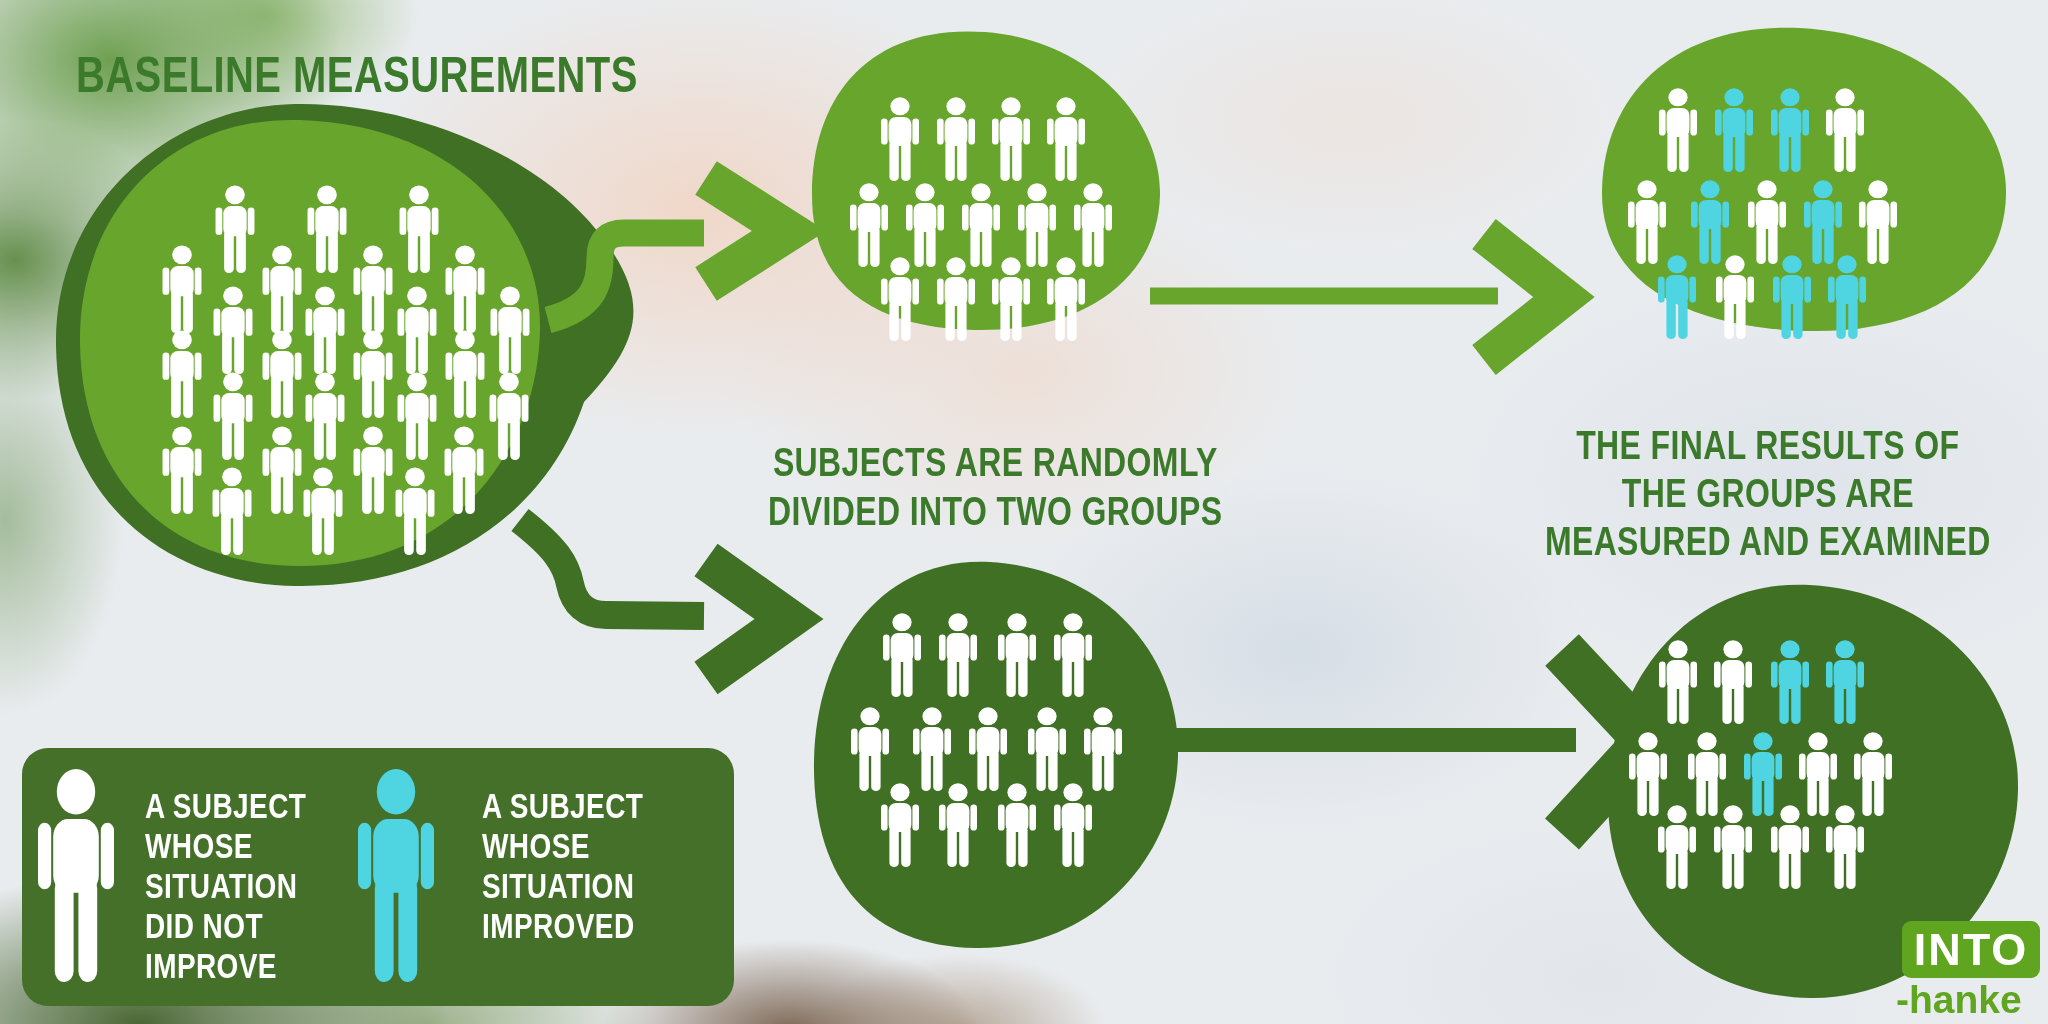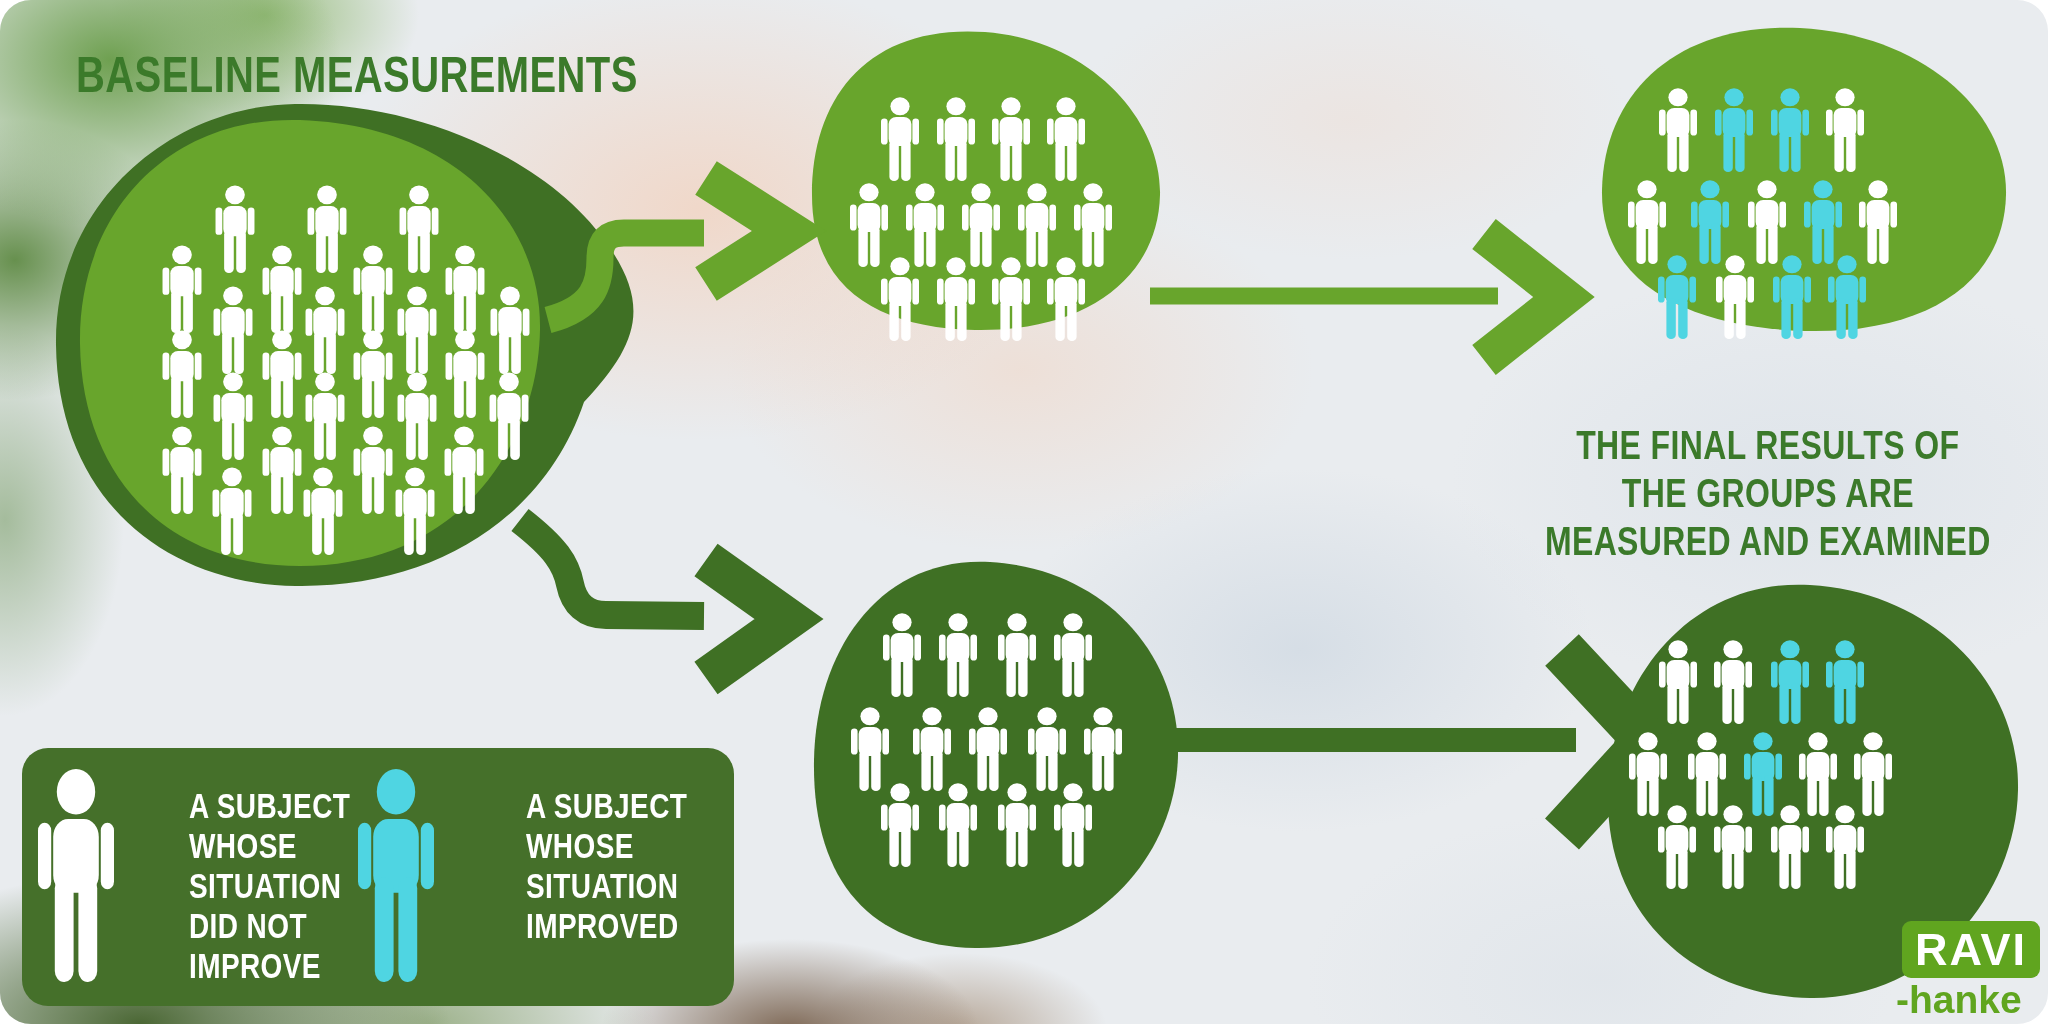--- a/index.html
+++ b/index.html
@@ -1,17 +1,17 @@
 <!DOCTYPE html>
 <html style="--light-green: #68a52c; --dark-green: #3f7024; --legend-green: #45702a; --text-green: #3b7a2a; --logo-green: #60a51f;"><head>
 <meta charset="utf-8">
 <style>
   html,body{margin:0;padding:0;}
   body{width:2048px;height:1024px;overflow:hidden;font-family:"Liberation Sans",sans-serif;}
-  #stage{position:relative;width:2048px;height:1024px;overflow:hidden;background:#e9ecef;border-radius:31px;}
+  #stage{position:relative;width:2048px;height:1024px;overflow:hidden;background:#e9ecef;}
   
   #bg{position:absolute;inset:0;
     background-image:
       radial-gradient(ellipse 330px 240px at 110px 60px, rgba(104,156,72,.95), rgba(104,156,72,0) 70%),
       radial-gradient(ellipse 240px 200px at 15px 260px, rgba(80,128,50,.85), rgba(80,128,50,0) 70%),
       radial-gradient(ellipse 220px 150px at 265px 15px, rgba(140,182,108,.85), rgba(140,182,108,0) 70%),
       radial-gradient(ellipse 170px 280px at 5px 520px, rgba(108,148,88,.55), rgba(108,148,88,0) 70%),
       radial-gradient(ellipse 430px 210px at 140px 1024px, rgba(66,96,42,.95), rgba(66,96,42,0) 72%),
       radial-gradient(ellipse 320px 170px at 430px 1024px, rgba(118,148,88,.65), rgba(118,148,88,0) 70%),
       radial-gradient(ellipse 270px 130px at 790px 1030px, rgba(100,72,48,.8), rgba(100,72,48,0) 70%),
@@ -28,21 +28,21 @@
   .gtext{color:var(--text-green);font-weight:bold;line-height:1.16;}
   .squeeze{display:inline-block;transform:scaleX(.78);transform-origin:center top;letter-spacing:.5px;white-space:nowrap;}
   .squeeze-left{display:inline-block;transform:scaleX(.8);transform-origin:left top;letter-spacing:.5px;white-space:nowrap;}
   .center-label{text-align:center;width:760px;}
   #title{left:76px;top:46px;font-size:50px;}
   #label-intervention{left:1002px;top:68px;font-size:40px;line-height:46px;}
   #label-split{left:615px;top:438px;font-size:41px;line-height:49px;}
   #label-final{left:1388px;top:421px;font-size:41px;line-height:48px;}
   #label-control{left:1005px;top:820px;font-size:46px;line-height:55px;}
   #legend-box{left:22px;top:748px;width:712px;height:258px;border-radius:26px;background:var(--legend-green);}
-  .legend-text{color:#ffffff;font-weight:bold;font-size:35px;line-height:40px;margin-left:44px;}
+  .legend-text{color:#ffffff;font-weight:bold;font-size:35px;line-height:40px;}
   #legend-text-1{left:145px;top:786px;}
   #legend-text-2{left:482px;top:786px;}
   #logo-box{left:1902px;top:921px;width:138px;height:57px;border-radius:9px;background:var(--logo-green);
     display:flex;align-items:center;justify-content:center;}
   #logo-main{color:#ffffff;font-weight:bold;font-size:45px;letter-spacing:2px;font-family:"Liberation Sans",sans-serif;}
   #logo-suffix{left:1896px;top:978px;color:var(--logo-green);font-weight:bold;font-size:39px;letter-spacing:0px;}
 </style>
 </head>
 <body>
 
@@ -182,28 +182,31 @@
           <use href="#person-icon" xlink:href="#person-icon" x="36" y="768" width="80" height="214" fill="#ffffff"></use>
           <use href="#person-icon" xlink:href="#person-icon" x="356" y="768" width="80" height="214" fill="#4fd5e2"></use>
         </g>
       </g>
   </svg>
 
   <div id="title" class="abs gtext">
     <span class="squeeze-left">BASELINE MEASUREMENTS</span>
   </div>
 
+  <div id="label-split" class="abs gtext center-label">
+    <span class="squeeze">SUBJECTS ARE RANDOMLY<br>DIVIDED INTO TWO GROUPS</span>
+  </div>
   <div id="label-final" class="abs gtext center-label">
     <span class="squeeze">THE FINAL RESULTS OF<br>THE GROUPS ARE<br>MEASURED AND EXAMINED</span>
   </div>
 
   <div id="legend-text-1" class="abs legend-text">
     <span class="squeeze-left">A SUBJECT<br>WHOSE<br>SITUATION<br>DID NOT<br>IMPROVE</span>
   </div>
   <div id="legend-text-2" class="abs legend-text">
     <span class="squeeze-left">A SUBJECT<br>WHOSE<br>SITUATION<br>IMPROVED</span>
   </div>
 
   <div id="logo-box" class="abs">
-    <span id="logo-main">RAVI</span>
+    <span id="logo-main">INTO</span>
   </div>
   <div id="logo-suffix" class="abs">-hanke</div>
 </div>
 
 </body></html>

